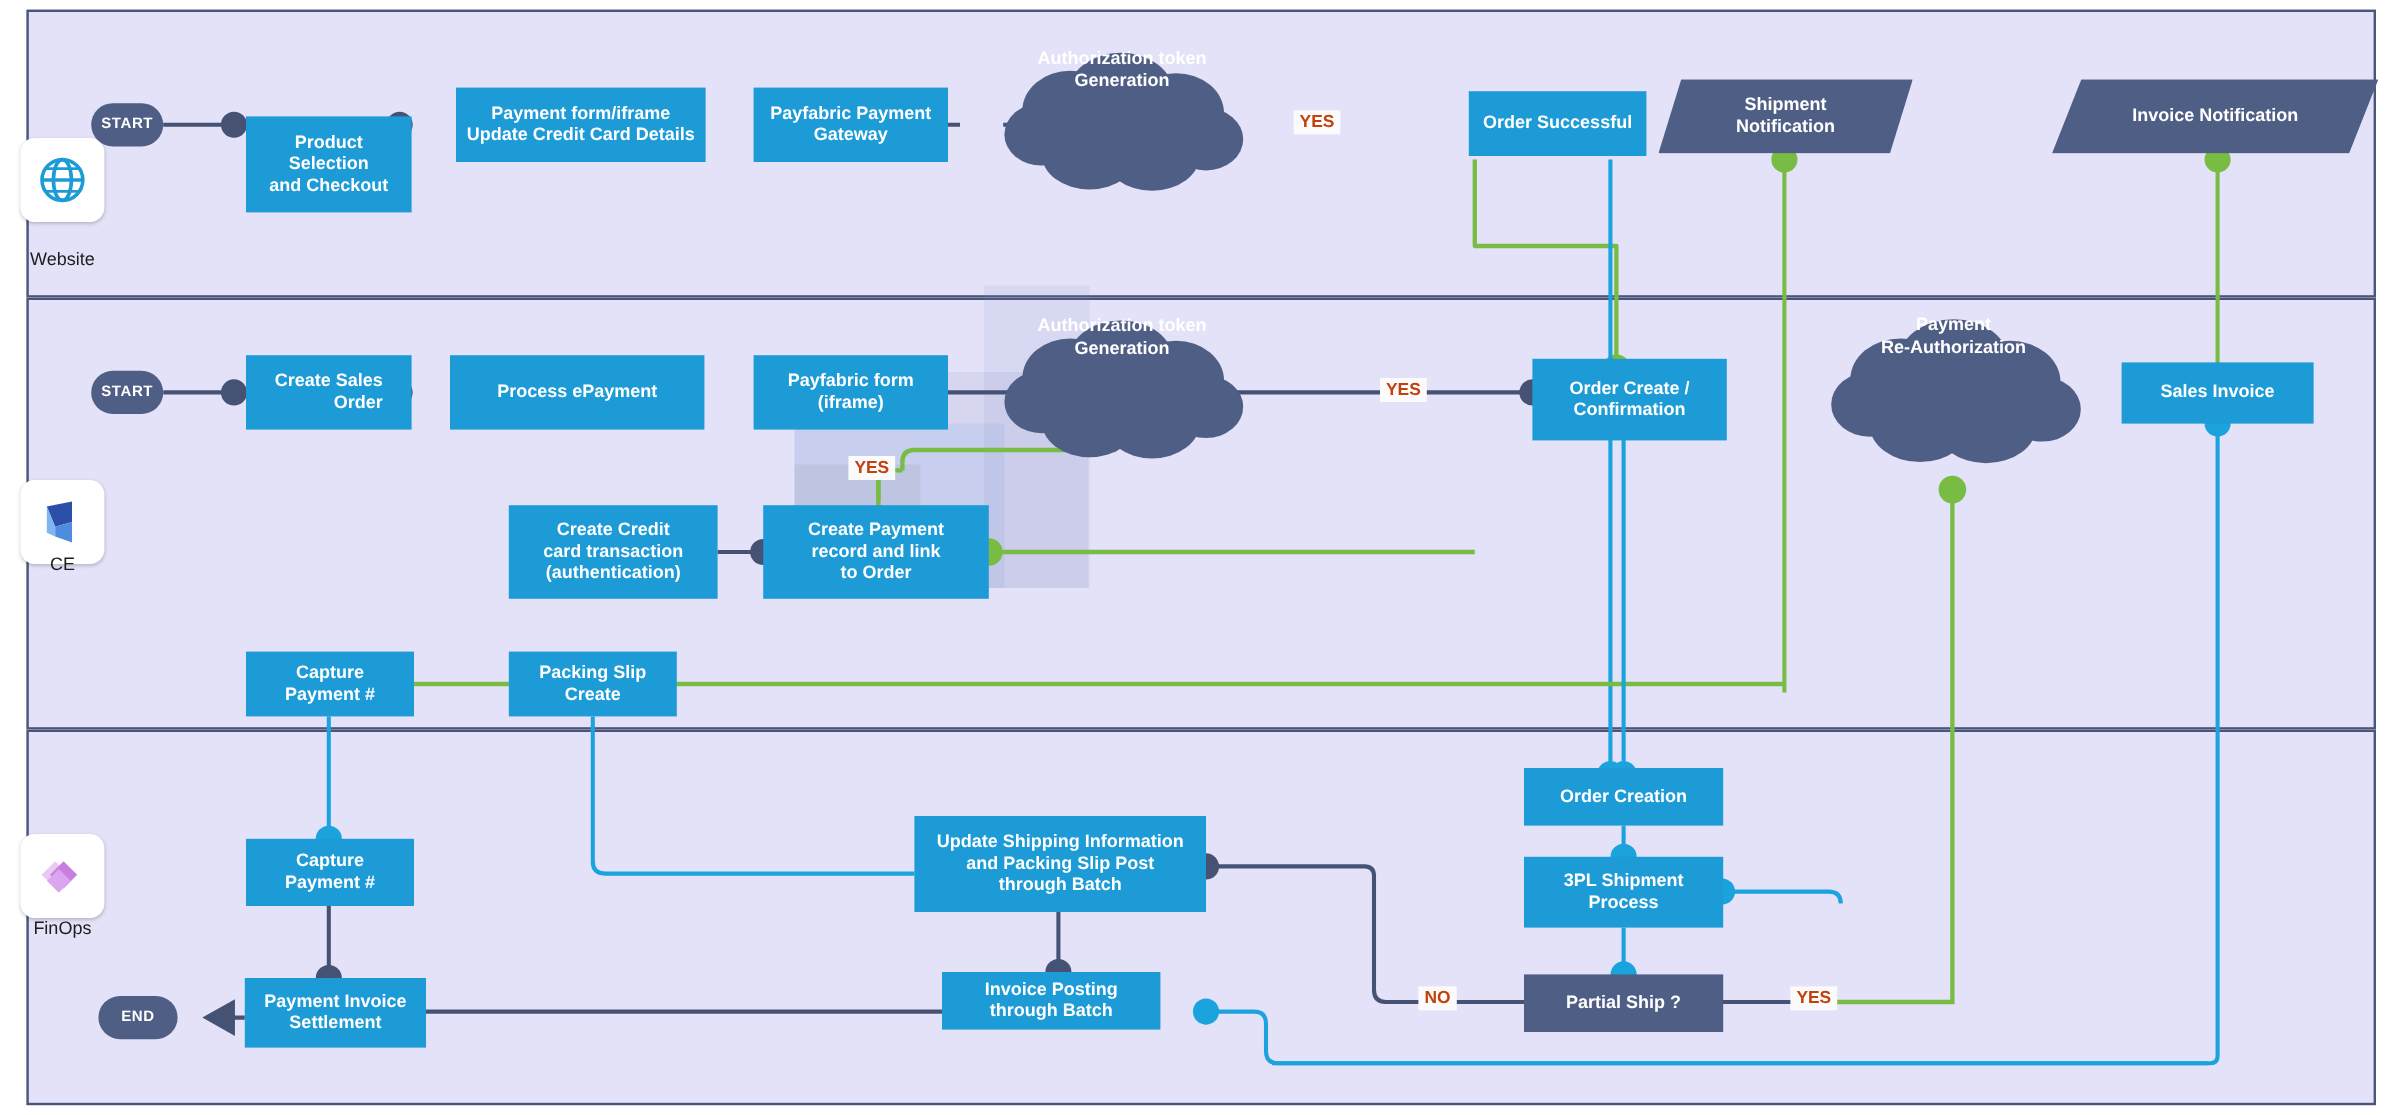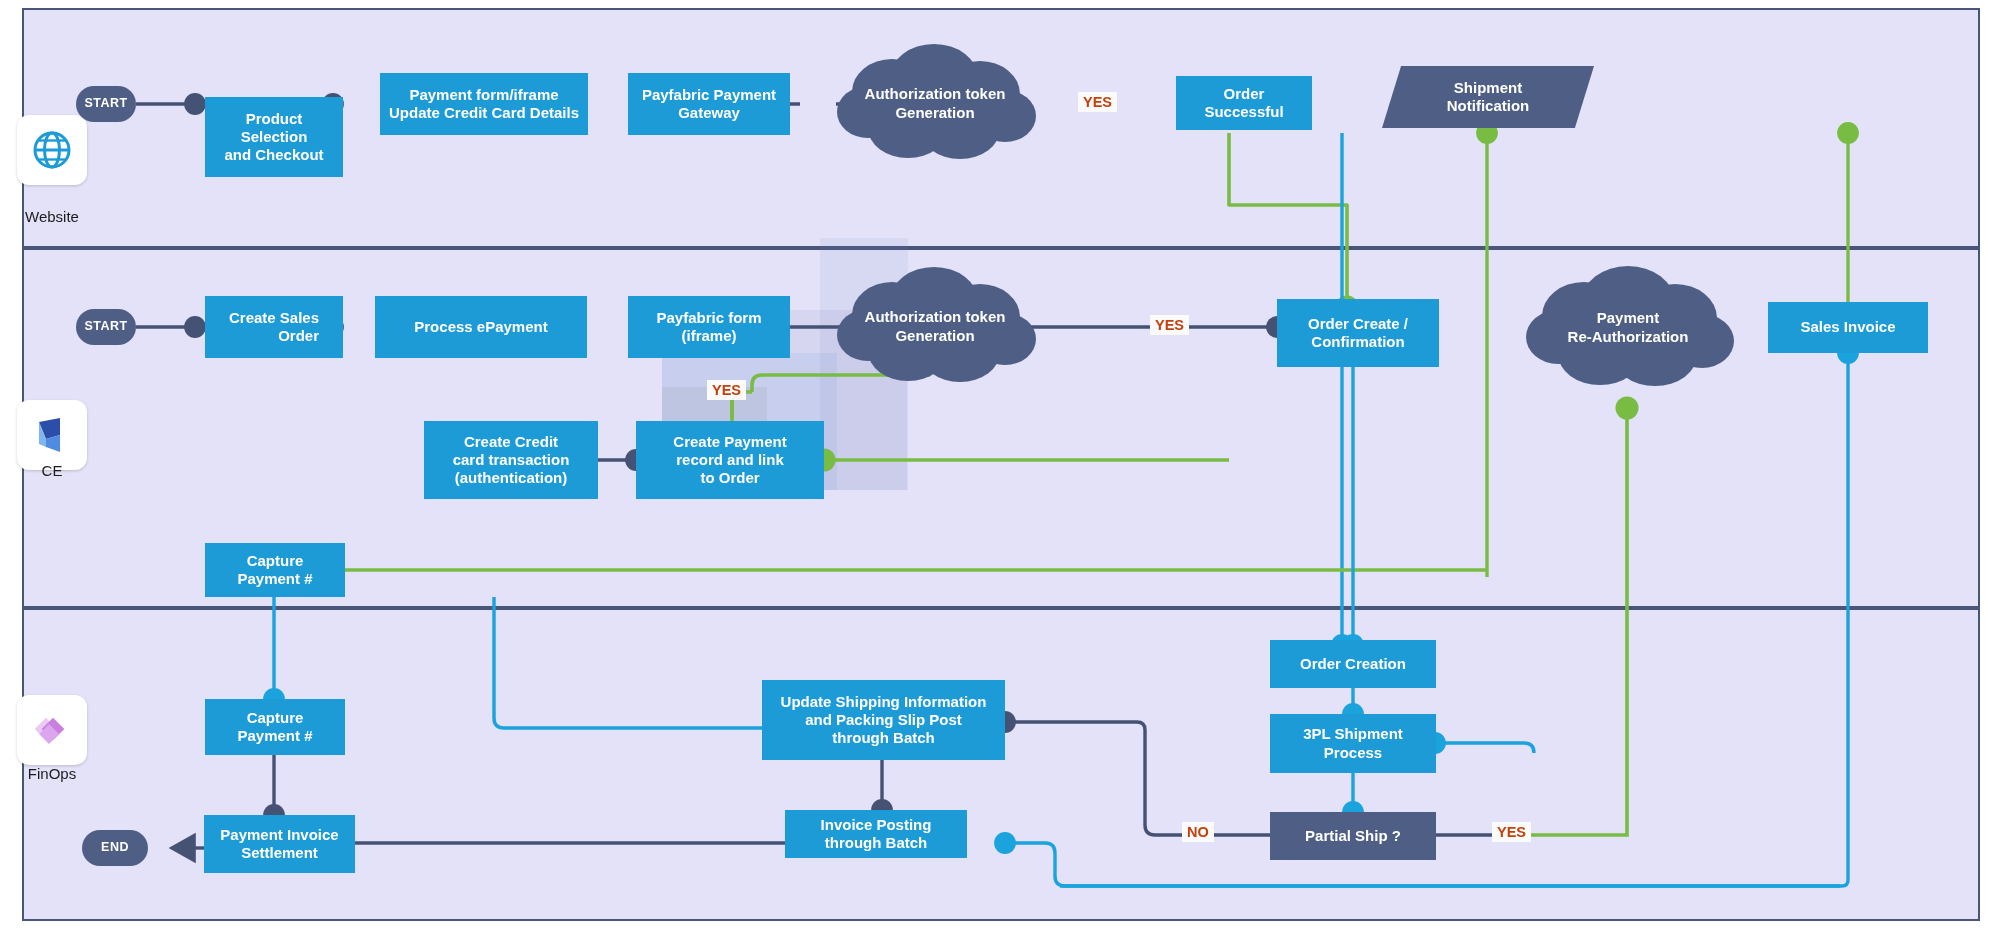--- a/index.html
+++ b/index.html
@@ -33,21 +33,21 @@
     display:flex;align-items:center;justify-content:center;
     text-align:center;color:#ffffff;font-weight:bold;
     font-size:15px;line-height:1.22;padding:3px 6px;
     font-family:"Liberation Sans", sans-serif;
   }
   .proc{background:#1d9bd7;}
   .dark{background:#4f5e85;}
   .term{background:#4f5e85;border-radius:22px;font-size:12.5px;letter-spacing:.5px;}
   .para{background:#4f5e85;clip-path:polygon(9% 0,100% 0,91% 100%,0 100%);}
   .cloudbox{
-    position:absolute;display:flex;align-items:center;justify-content:center;
+    position:absolute;display:flex;align-items:flex-start;justify-content:center;
     text-align:center;color:#fff;font-weight:bold;font-size:15px;line-height:1.25;
     font-family:"Liberation Sans", sans-serif;
   }
   .cloudbox svg{position:absolute;left:0;top:0;}
   .cloudbox span{position:relative;z-index:2;padding:0 22px;}
 
   
   #wires{position:absolute;left:0;top:0;width:2000px;height:929px;pointer-events:none;}
 
   .yeslbl{
@@ -198,24 +198,25 @@
         <ellipse cx="38" cy="72" rx="31" ry="26"></ellipse>
         <ellipse cx="175" cy="76" rx="31" ry="26"></ellipse>
         <ellipse cx="78" cy="88" rx="40" ry="30"></ellipse>
         <ellipse cx="130" cy="89" rx="40" ry="30"></ellipse>
         <ellipse cx="105" cy="66" rx="62" ry="40"></ellipse>
       </g>
     </svg>
     <span>Authorization token<br>Generation</span>
   </div>
 
-  <div class="node proc" style="left:1176px;top:76px;width:136px;height:54px;">Order Successful</div>
+  <div class="node proc" style="left:1224px;top:76px;width:148px;height:54px;">Order Successful</div>
 
   <div class="node para" style="left:1382px;top:66px;width:212px;height:62px;">Shipment<br>Notification</div>
 
+  <div class="node para" style="left:1710px;top:66px;width:272px;height:62px;">Invoice Notification</div>
 
   <div class="yeslbl" style="left:1078px;top:92px;">YES</div>
 
   <div class="node term" style="left:76px;top:309px;width:60px;height:36px;">START</div>
 
   <div class="node proc" style="left:205px;top:296px;width:138px;height:62px;text-align:right;">Create Sales<br>Order</div>
 
   <div class="node proc" style="left:375px;top:296px;width:212px;height:62px;">Process ePayment</div>
 
   <div class="node proc" style="left:628px;top:296px;width:162px;height:62px;">Payfabric form<br>(iframe)</div>
@@ -255,20 +256,21 @@
   </div>
 
   <div class="node proc" style="left:1768px;top:302px;width:160px;height:51px;">Sales Invoice</div>
 
   <div class="node proc" style="left:424px;top:421px;width:174px;height:78px;">Create Credit<br>card transaction<br>(authentication)</div>
 
   <div class="node proc" style="left:636px;top:421px;width:188px;height:78px;">Create Payment<br>record and link<br>to Order</div>
 
   <div class="node proc" style="left:205px;top:543px;width:140px;height:54px;">Capture<br>Payment #</div>
 
+  <div class="node proc" style="left:424px;top:543px;width:140px;height:54px;">Packing Slip<br>Create</div>
 
   <div class="yeslbl" style="left:1150px;top:315px;">YES</div>
 
   <div class="yeslbl" style="left:707px;top:380px;">YES</div>
 
   <div class="node proc" style="left:205px;top:699px;width:140px;height:56px;">Capture<br>Payment #</div>
 
   <div class="node proc" style="left:762px;top:680px;width:243px;height:80px;">Update Shipping Information<br>and Packing Slip Post<br>through Batch</div>
 
   <div class="node proc" style="left:1270px;top:640px;width:166px;height:48px;">Order Creation</div>

